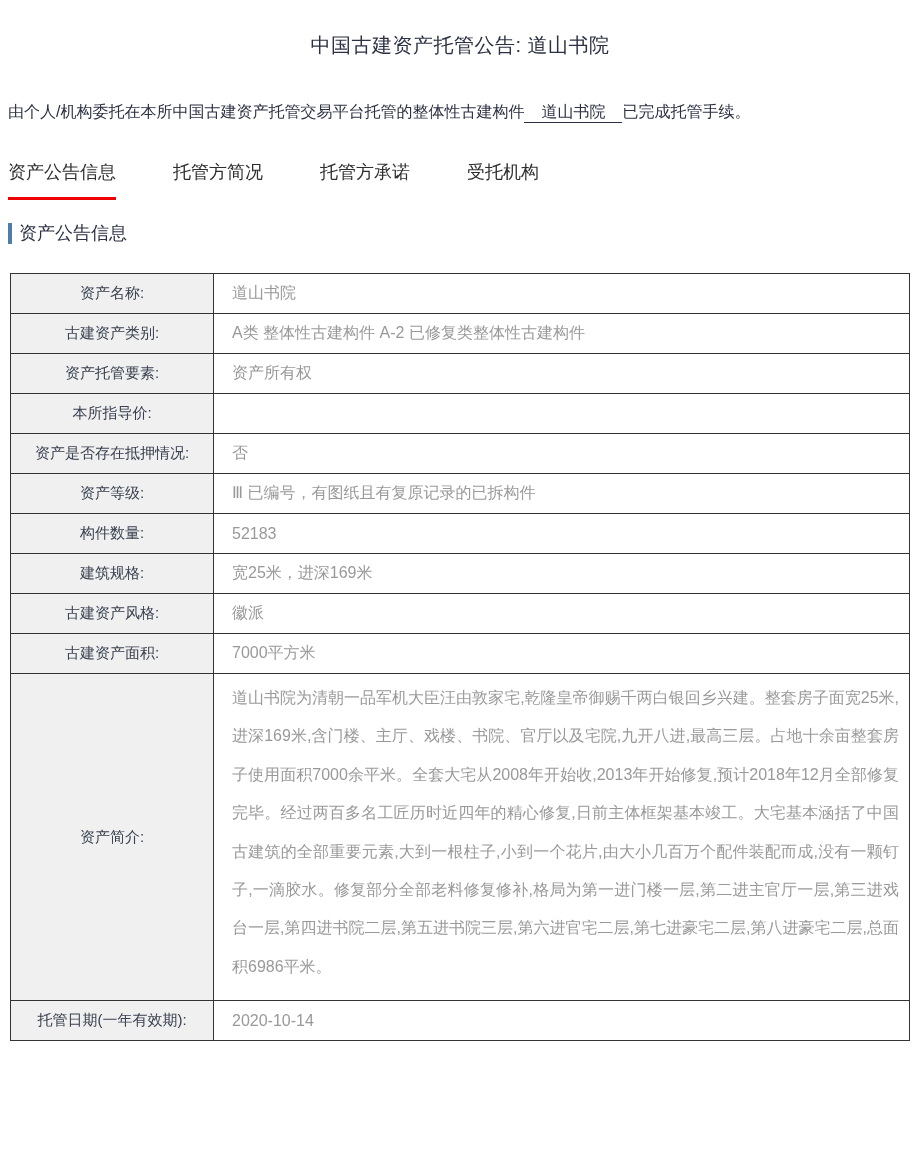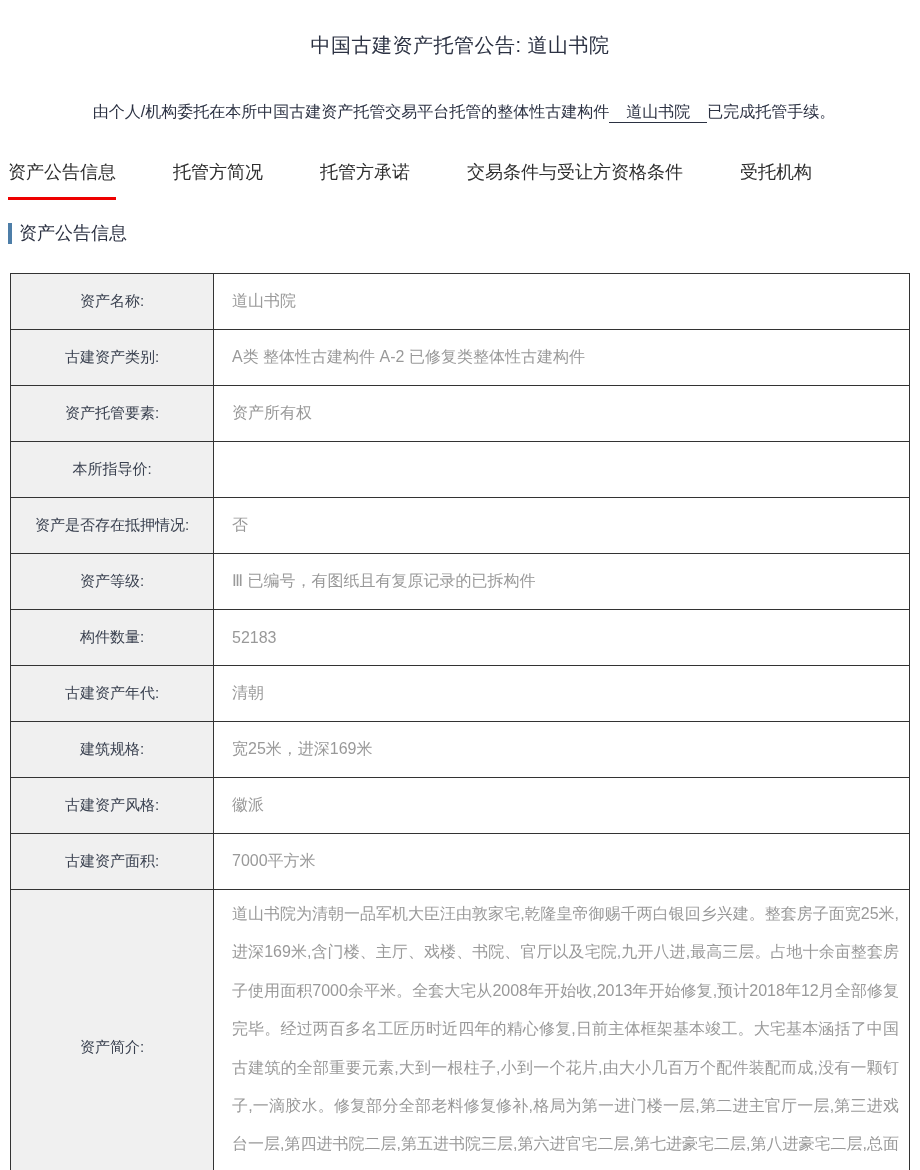--- a/index.html
+++ b/index.html
@@ -16,21 +16,20 @@
     padding-top: 32px;
     font-size: 20px;
     font-weight: 500;
     color: #2b3142;
     letter-spacing: 0.5px;
   }
   .intro {
     margin: 43px 0 0 8px;
     font-size: 16px;
     color: #2b3142;
-    text-align: center;
   }
   .intro .underlined-name {
     padding: 0 17px 2px 17px;
     border-bottom: 1px solid #2b3142;
   }
   .tabs {
     display: flex;
     gap: 57px;
     margin: 37px 0 0 8px;
   }
@@ -59,52 +58,51 @@
   }
   table.info-table {
     border-collapse: collapse;
     table-layout: fixed;
     width: 900px;
     margin: 28px 0 0 10px;
   }
   table.info-table td { border: 1px solid #333333; }
   td.lbl {
     width: 203px;
-    height: 56px;
+    height: 40px;
     background: #f0f0f0;
     text-align: center;
     vertical-align: middle;
     font-size: 15px;
     color: #39404f;
     padding: 2px 4px;
   }
   td.val {
     font-size: 16px;
     color: #999999;
     vertical-align: middle;
     padding: 2px 10px 2px 18px;
   }
   tr.tall td.val {
     line-height: 2.4;
     text-align: justify;
-    padding: 5px 10px 3px 18px;
+    padding: 5px 10px 14px 18px;
   }
 </style>
 </head>
 <body>
 
 <h1 class="page-title">中国古建资产托管公告: 道山书院</h1>
 
 <p class="intro"><span>由个人/机构委托在本所中国古建资产托管交易平台托管的整体性古建构件</span><span class="underlined-name">道山书院</span><span>已完成托管手续。</span></p>
 
 <nav class="tabs">
   <div class="tab active">资产公告信息</div>
   <div class="tab">托管方简况</div>
   <div class="tab">托管方承诺</div>
-  <div class="tab">交易条件与受让方资格条件</div>
   <div class="tab">受托机构</div>
 </nav>
 
 <div class="section-header">
   <span class="section-bar"></span>
   <span class="section-title">资产公告信息</span>
 </div>
 
 <table class="info-table">
   <tbody>
@@ -130,24 +128,20 @@
     </tr>
     <tr>
       <td class="lbl">资产等级:</td>
       <td class="val">Ⅲ 已编号，有图纸且有复原记录的已拆构件</td>
     </tr>
     <tr>
       <td class="lbl">构件数量:</td>
       <td class="val">52183</td>
     </tr>
     <tr>
-      <td class="lbl">古建资产年代:</td>
-      <td class="val">清朝</td>
-    </tr>
-    <tr>
       <td class="lbl">建筑规格:</td>
       <td class="val">宽25米，进深169米</td>
     </tr>
     <tr>
       <td class="lbl">古建资产风格:</td>
       <td class="val">徽派</td>
     </tr>
     <tr>
       <td class="lbl">古建资产面积:</td>
       <td class="val">7000平方米</td>

